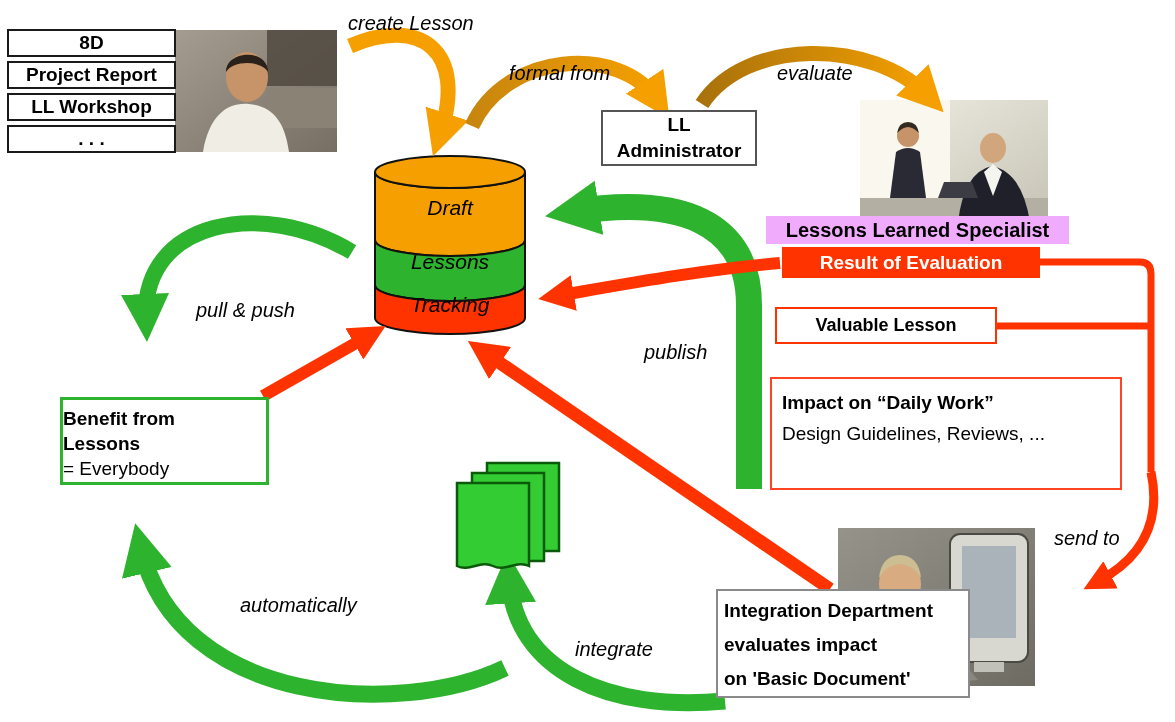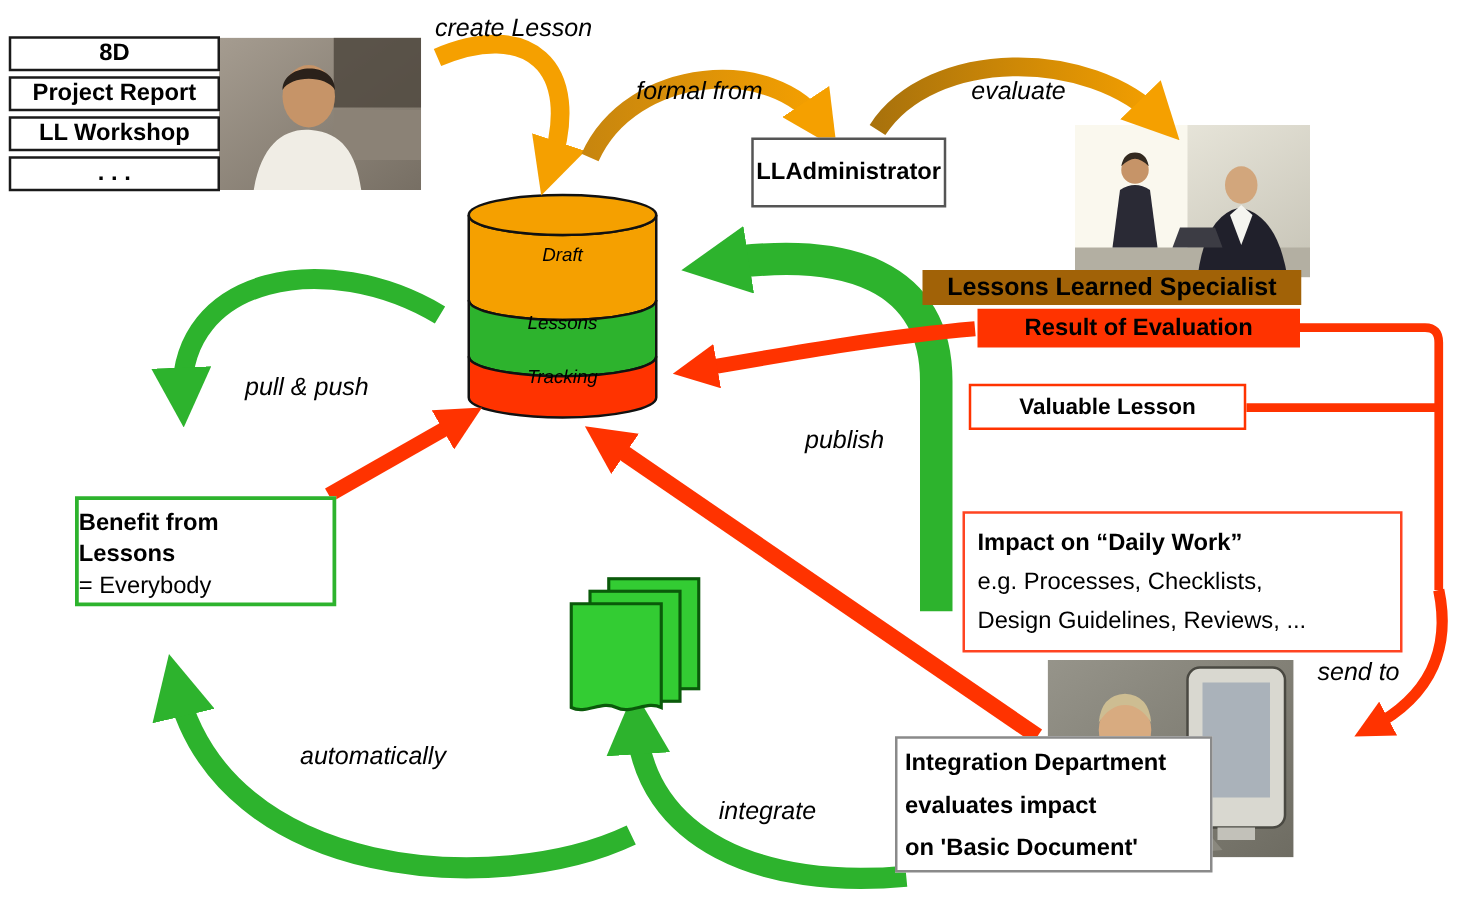--- a/index.html
+++ b/index.html
@@ -11,53 +11,53 @@
   .photo{position:absolute;z-index:0;overflow:hidden;}
   .photo svg{display:block;width:100%;height:100%;}
   .lbl{position:absolute;font-style:italic;font-size:20px;white-space:nowrap;z-index:2;}
   .box{position:absolute;background:#fff;box-sizing:border-box;z-index:2;}
   .src-box{
     left:7px;width:169px;height:28px;border:2px solid #1a1a1a;
     font-weight:bold;font-size:19px;display:flex;align-items:center;justify-content:center;
   }
   .lladmin{
     left:601px;top:110px;width:156px;height:56px;border:2px solid #555;
-    display:flex;flex-direction:row;align-items:center;justify-content:center;
+    display:flex;flex-direction:column;align-items:center;justify-content:center;
     font-weight:bold;font-size:19px;line-height:26px;text-align:center;
   }
   .specialist{
-    left:738px;top:216px;width:303px;height:28px;background:#a16207;
+    left:766px;top:216px;width:303px;height:28px;background:#f0abfc;
     font-weight:bold;font-size:20px;display:flex;align-items:center;justify-content:center;
   }
   .result{
     left:782px;top:247px;width:258px;height:31px;background:#FF3300;
-    color:#000000;font-weight:bold;font-size:19px;
+    color:#ffffff;font-weight:bold;font-size:19px;
     display:flex;align-items:center;justify-content:center;
   }
   .valuable{
     left:775px;top:307px;width:222px;height:37px;border:2px solid #FF3300;
     font-weight:bold;font-size:18px;display:flex;align-items:center;justify-content:center;
   }
   .impact{
     left:770px;top:377px;width:352px;height:113px;border:2px solid #FF4422;
-    font-size:19px;padding:8px 8px 0 10px;line-height:31px;margin-top:32px;
+    font-size:19px;padding:8px 8px 0 10px;line-height:31px;
   }
   .impact .title{font-weight:bold;}
   .benefit{
     left:60px;top:397px;width:209px;height:88px;border:3px solid #2DB32D;
     text-align:left;font-size:19px;padding-top:6px;line-height:25px;
   }
   .benefit .b{font-weight:bold;}
   .integration{
     left:716px;top:589px;width:254px;height:109px;border:2px solid #8a8a8a;
     font-weight:bold;font-size:19px;line-height:34px;padding:3px 0 0 6px;z-index:3;
   }
   .cyl-label{
     position:absolute;left:375px;width:150px;text-align:center;
-    font-style:italic;font-size:15px;z-index:2;
+    font-style:italic;font-size:21px;z-index:2;
   }
 </style>
 </head>
 <body>
 
 <div class="stage">
 
   <div class="photo" style="left:175px;top:30px;width:162px;height:122px;">
     <svg viewBox="0 0 162 122" preserveAspectRatio="none">
       <defs>
@@ -204,21 +204,20 @@
   </div>
 
   <div class="box specialist">Lessons Learned Specialist</div>
 
   <div class="box result">Result of Evaluation</div>
 
   <div class="box valuable">Valuable Lesson</div>
 
   <div class="box impact">
     <div class="title">Impact on “Daily Work”</div>
-    <div>e.g. Processes, Checklists,</div>
     <div>Design Guidelines, Reviews, ...</div>
   </div>
 
   <div class="box benefit">
     <div class="b">Benefit from</div>
     <div class="b">Lessons</div>
     <div>= Everybody</div>
   </div>
 
   <div class="box integration">

